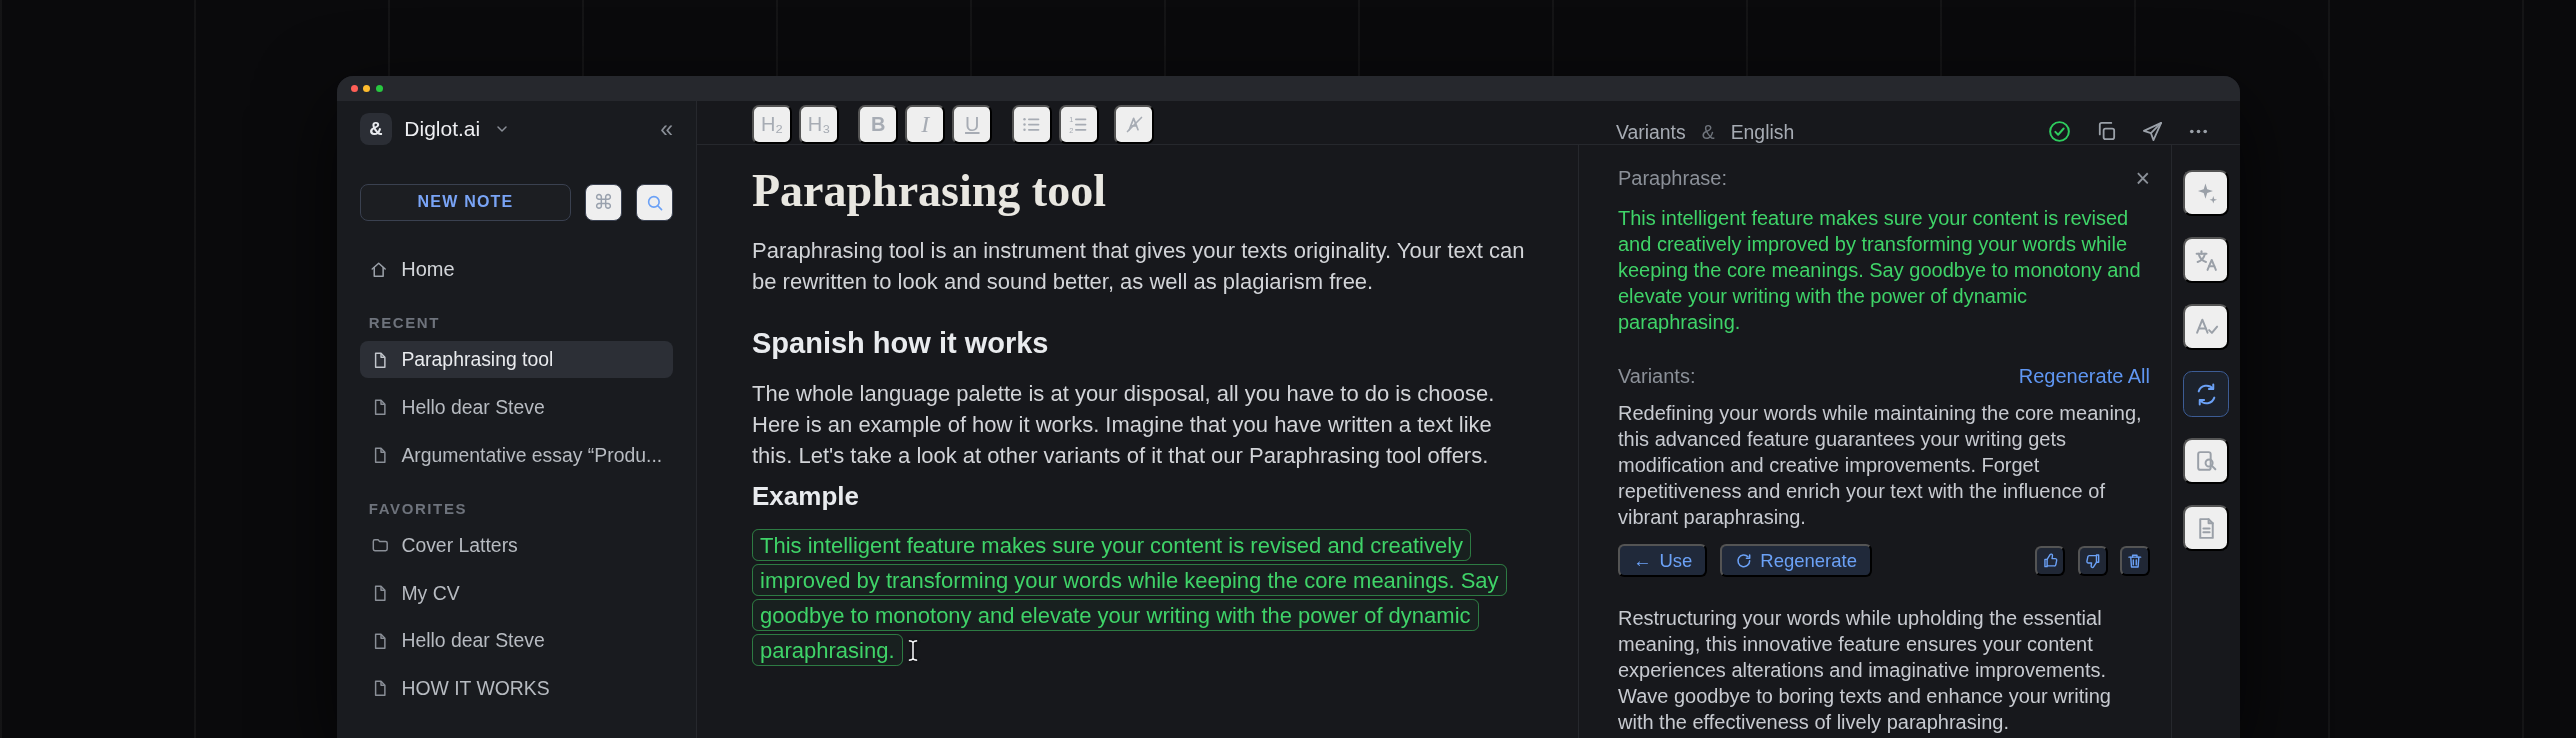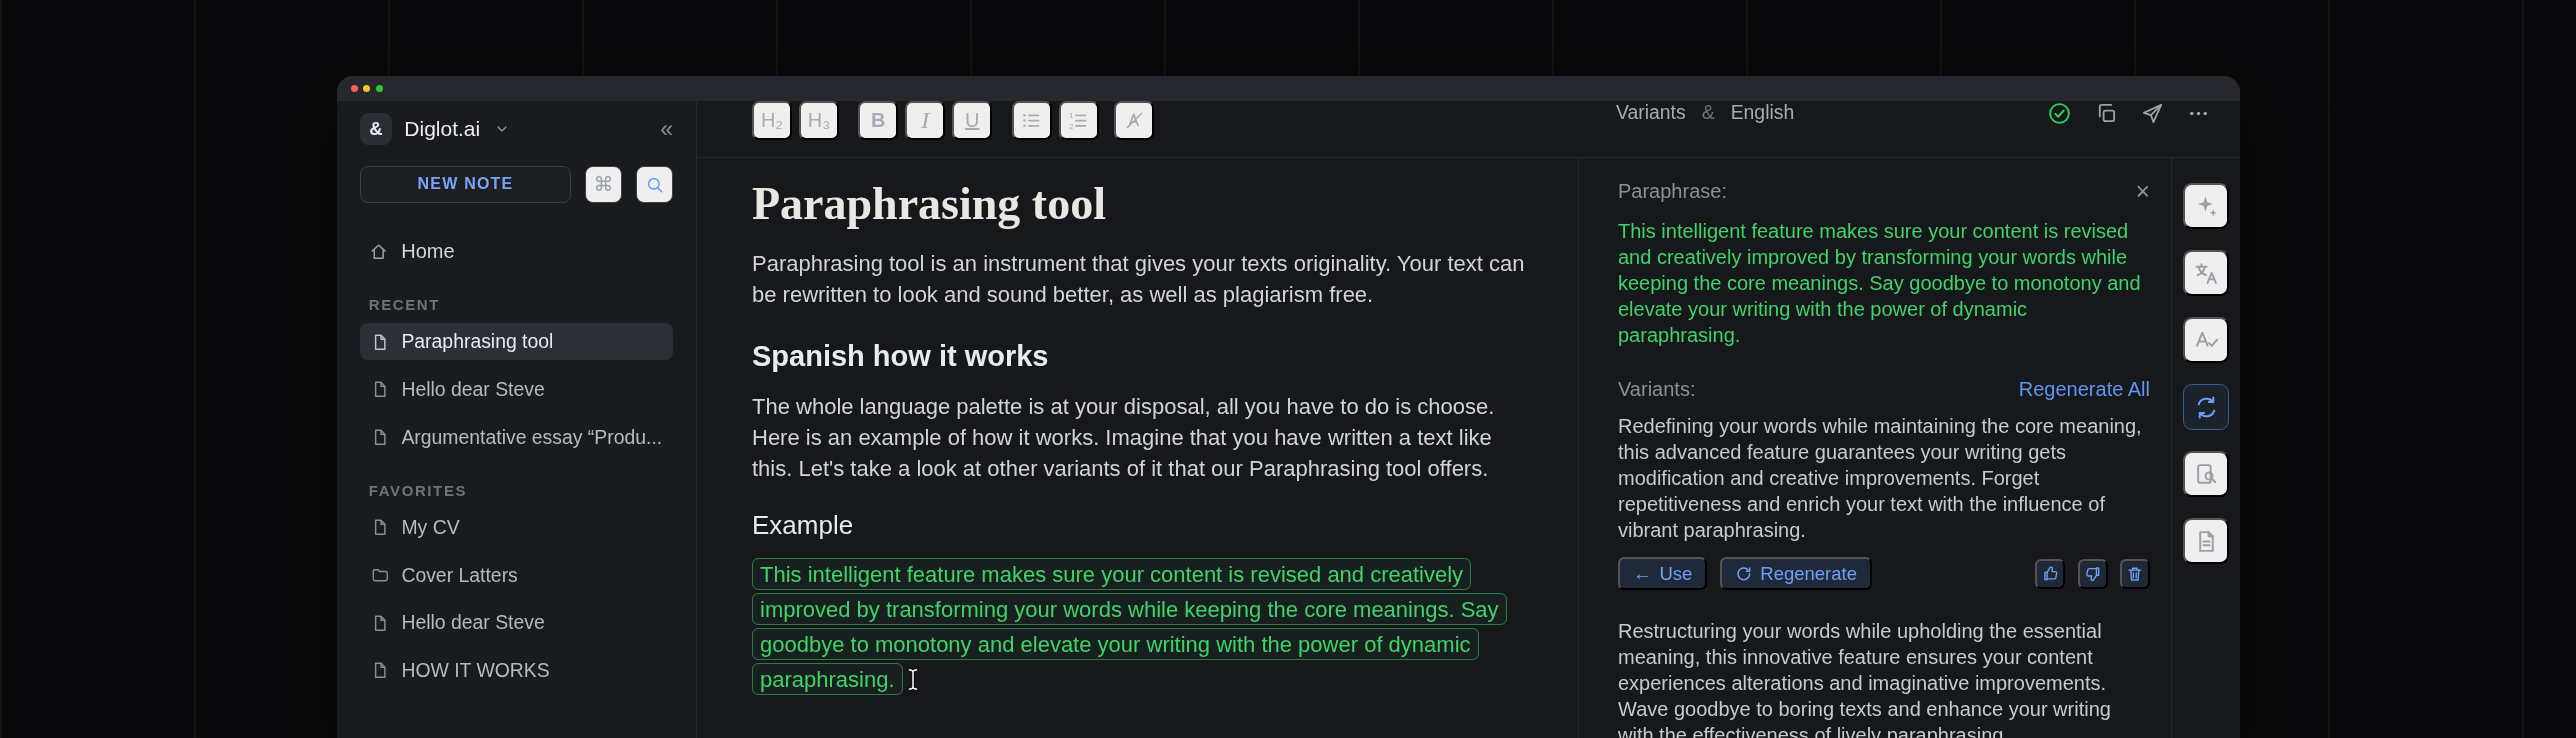--- a/index.html
+++ b/index.html
@@ -48,21 +48,21 @@
   .logo {
     width: 32px; height: 32px; border-radius: 8.8px;
     background: #2b2e35; color: #e9ebef;
     font-weight: 700; font-size: 18.5px;
     display: flex; align-items: center; justify-content: center;
   }
   .app-name { margin-left: 12.3px; font-size: 21px; font-weight: 400; color: #edeef1; }
   .chev-btn { margin-left: 14px; color: #8a8f97; display: flex; align-items: center; }
   .collapse-btn { margin-left: auto; color: #8a8f97; font-size: 23px; line-height: 1; }
 
-  .new-note-row { display: flex; gap: 14px; margin-top: 17px; }
+  .new-note-row { display: flex; gap: 14px; margin-top: 35px; }
   .new-note-btn {
     flex: 1; height: 37px;
     border: 0.9px solid #3a4150; border-radius: 8px;
     background: rgba(255,255,255,0.015);
     color: #79a4f6; font-weight: 700; font-size: 16px; letter-spacing: 1.2px;
     display: flex; align-items: center; justify-content: center;
   }
   .sq-btn {
     width: 37px; height: 37px; flex: 0 0 auto;
     border: 0.9px solid #3a4150; border-radius: 8px;
@@ -89,24 +89,24 @@
     color: #b7bbc1; font-size: 19.4px; border-radius: 8px;
   }
   .side-item svg { color: #8a8f97; flex: 0 0 auto; }
   .side-item span { white-space: nowrap; overflow: hidden; text-overflow: ellipsis; }
   .side-item.active { background: #2c2f36; color: #e9ebee; }
   .side-item.active svg { color: #c2c6cc; }
 
   
   .main-area { flex: 1; min-width: 0; display: flex; flex-direction: column; background: #17181c; }
   .toolbar {
-    height: 57px; flex: 0 0 auto;
+    height: 44px; flex: 0 0 auto;
     border-bottom: 0.9px solid #26282d;
     position: relative;
-    display: flex; align-items: flex-start;
+    display: flex; align-items: flex-end;
     padding-left: 55px;
   }
   .tb-group { display: flex; align-items: center; gap: 7px; }
   .tb-btn {
     min-width: 40px; height: 39px; border-radius: 7px;
     display: flex; align-items: center; justify-content: center;
     color: #a7acb4; font-size: 20px;
   }
   .tb-btn.bold { font-weight: 800; }
   .tb-btn.italic { font-family: "Liberation Serif", serif; font-style: italic; font-size: 24px; }
@@ -124,21 +124,21 @@
   .content-row { flex: 1; min-height: 0; display: flex; }
 
   
   .editor { width: 881px; flex: 0 0 auto; padding: 19.4px 49px 0 55px; overflow: hidden; }
   .editor-title {
     font-family: "Liberation Serif", serif;
     font-size: 46px; line-height: 53px; font-weight: 600; color: #e9e7e1;
   }
   .editor .body-p { margin-top: 17.6px; font-size: 22px; line-height: 31px; color: #d2d4d8; }
   .editor .h-sub { margin-top: 30px; font-size: 29px; font-weight: 700; color: #e9ebee; }
-  .editor .h-sub2 { margin-top: 26px; font-size: 26px; font-weight: 400; color: #e9ebee; }
+  .editor .h-sub2 { margin-top: 10px; font-size: 26px; font-weight: 700; color: #e9ebee; }
   .example-wrap { margin-top: 16px; font-size: 22px; line-height: 35px; }
   .example-highlight {
     color: #3fd368;
     border: 1.8px solid rgba(63,198,96,0.55);
     background: rgba(63,198,96,0.05);
     border-radius: 6.2px;
     padding: 2.6px 7px;
     -webkit-box-decoration-break: clone;
     box-decoration-break: clone;
   }
@@ -264,30 +264,30 @@
             <path d="M6 3h7l5 5v13H6z"></path>
             <path d="M13 3v5h5"></path>
           </svg>
         <span>Argumentative essay “Produ...</span>
       </div>
 
       <div class="section-label">FAVORITES</div>
 
       <div class="side-item">
         <svg width="18.5" height="18.5" viewBox="0 0 24 24" fill="none" stroke="currentColor" stroke-width="1.9" stroke-linejoin="round">
+            <path d="M3 7a2 2 0 0 1 2-2h4.2l2 2H19a2 2 0 0 1 2 2v8a2 2 0 0 1-2 2H5a2 2 0 0 1-2-2z"></path>
+          </svg>
+        <span>Cover Latters</span>
+      </div>
+      <div class="side-item">
+        <svg width="18.5" height="18.5" viewBox="0 0 24 24" fill="none" stroke="currentColor" stroke-width="1.9" stroke-linejoin="round">
             <path d="M6 3h7l5 5v13H6z"></path>
             <path d="M13 3v5h5"></path>
           </svg>
         <span>My CV</span>
-      </div>
-      <div class="side-item">
-        <svg width="18.5" height="18.5" viewBox="0 0 24 24" fill="none" stroke="currentColor" stroke-width="1.9" stroke-linejoin="round">
-            <path d="M3 7a2 2 0 0 1 2-2h4.2l2 2H19a2 2 0 0 1 2 2v8a2 2 0 0 1-2 2H5a2 2 0 0 1-2-2z"></path>
-          </svg>
-        <span>Cover Latters</span>
       </div>
       <div class="side-item">
         <svg width="18.5" height="18.5" viewBox="0 0 24 24" fill="none" stroke="currentColor" stroke-width="1.9" stroke-linejoin="round">
             <path d="M6 3h7l5 5v13H6z"></path>
             <path d="M13 3v5h5"></path>
           </svg>
         <span>Hello dear Steve</span>
       </div>
       <div class="side-item">
         <svg width="18.5" height="18.5" viewBox="0 0 24 24" fill="none" stroke="currentColor" stroke-width="1.9" stroke-linejoin="round">

